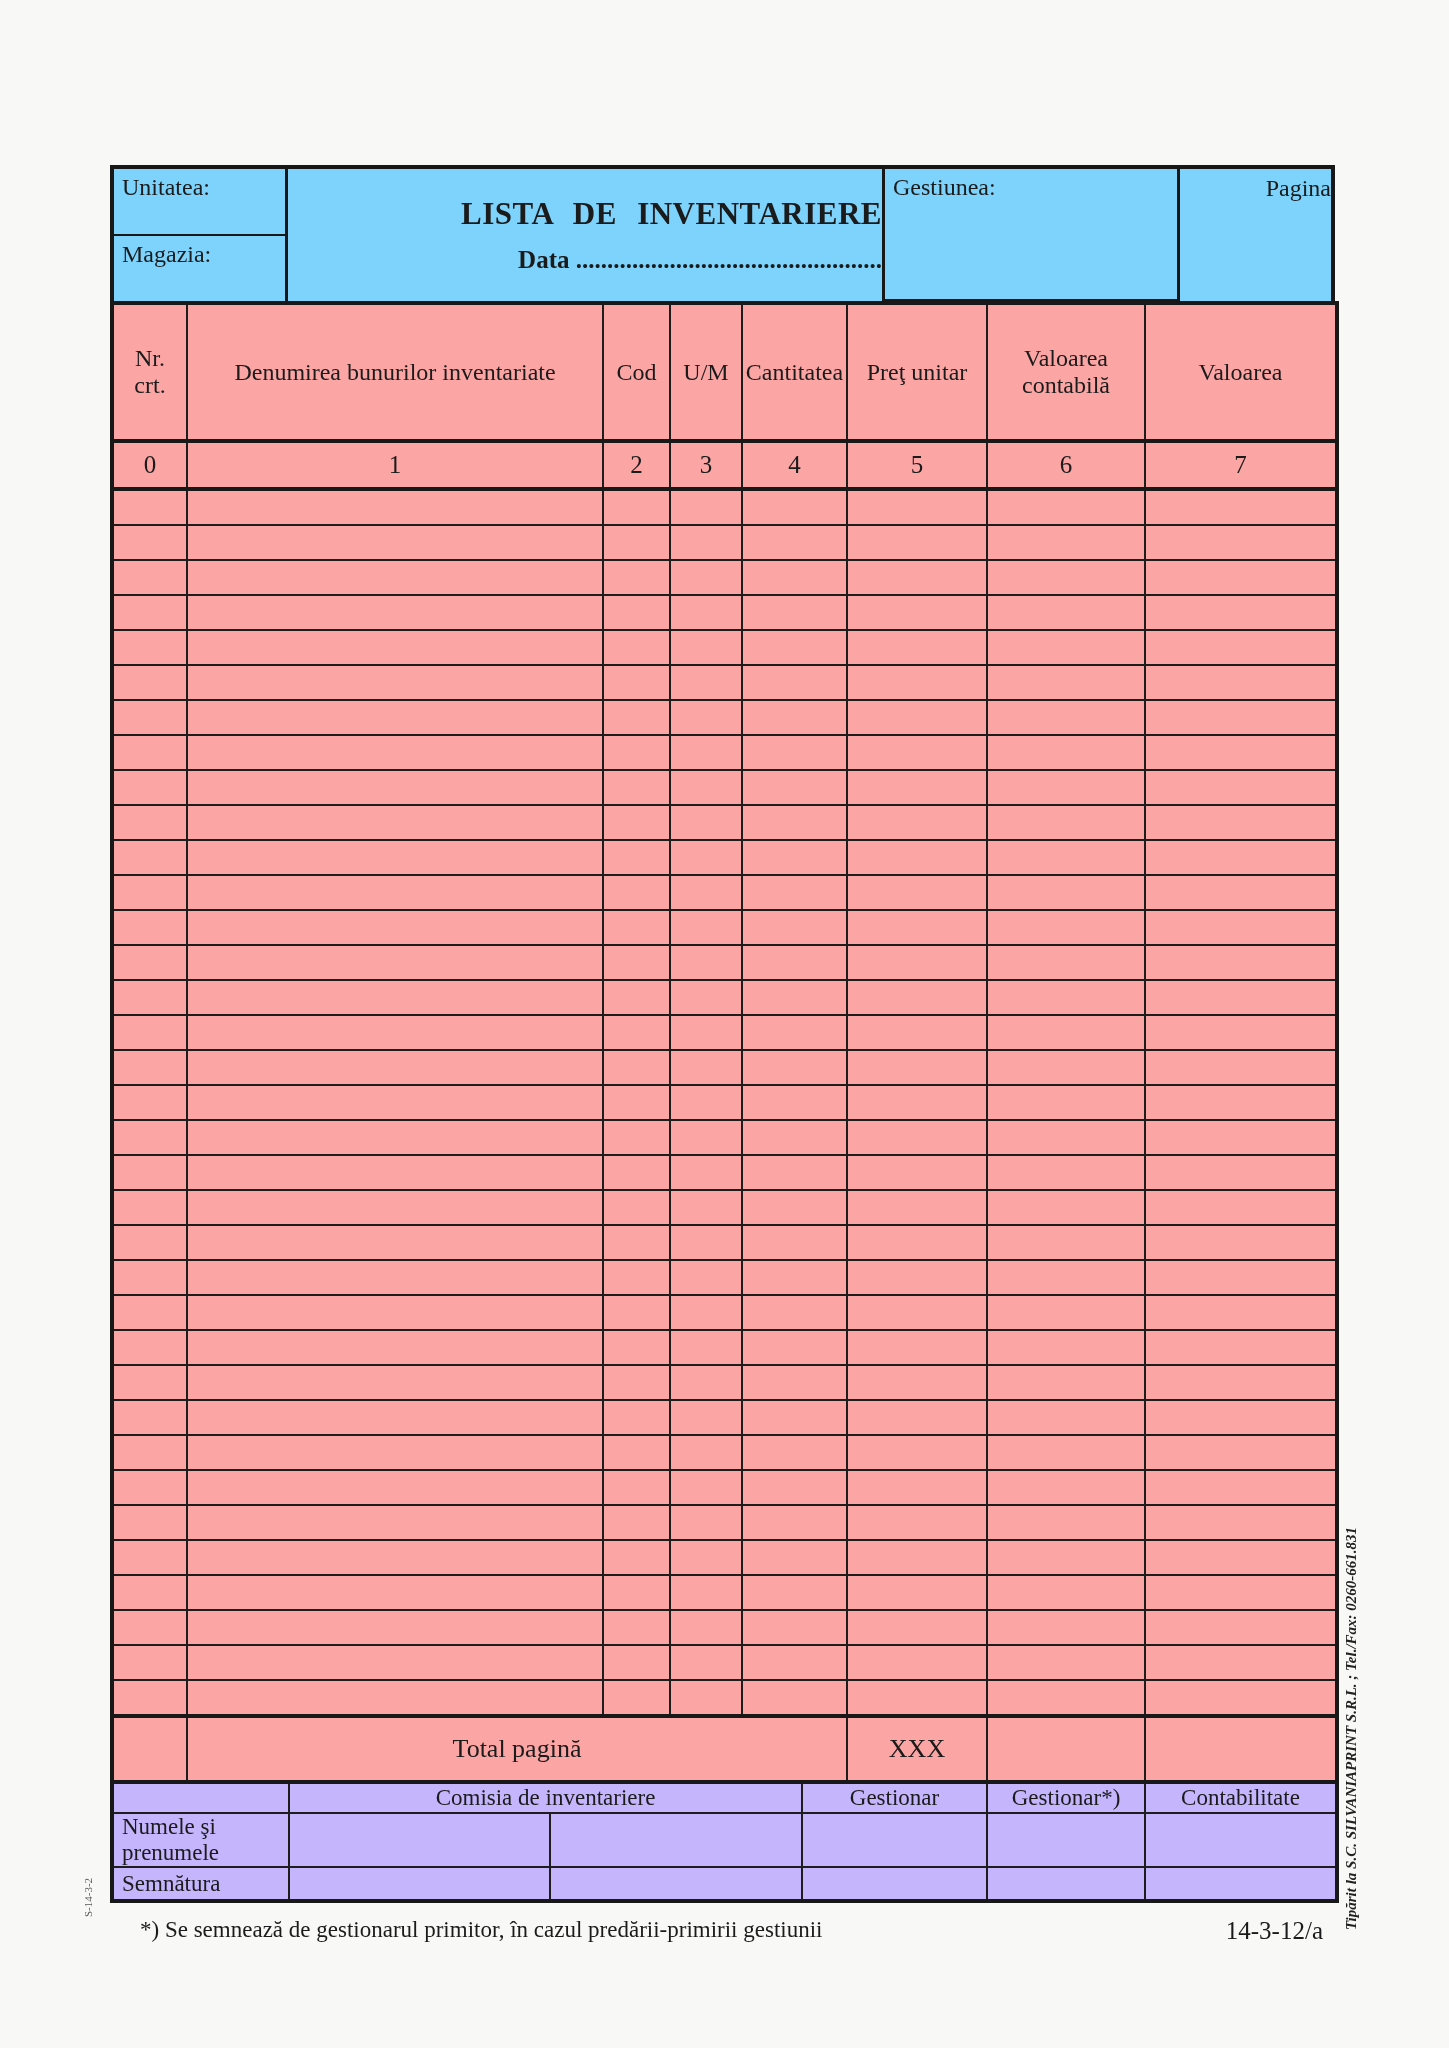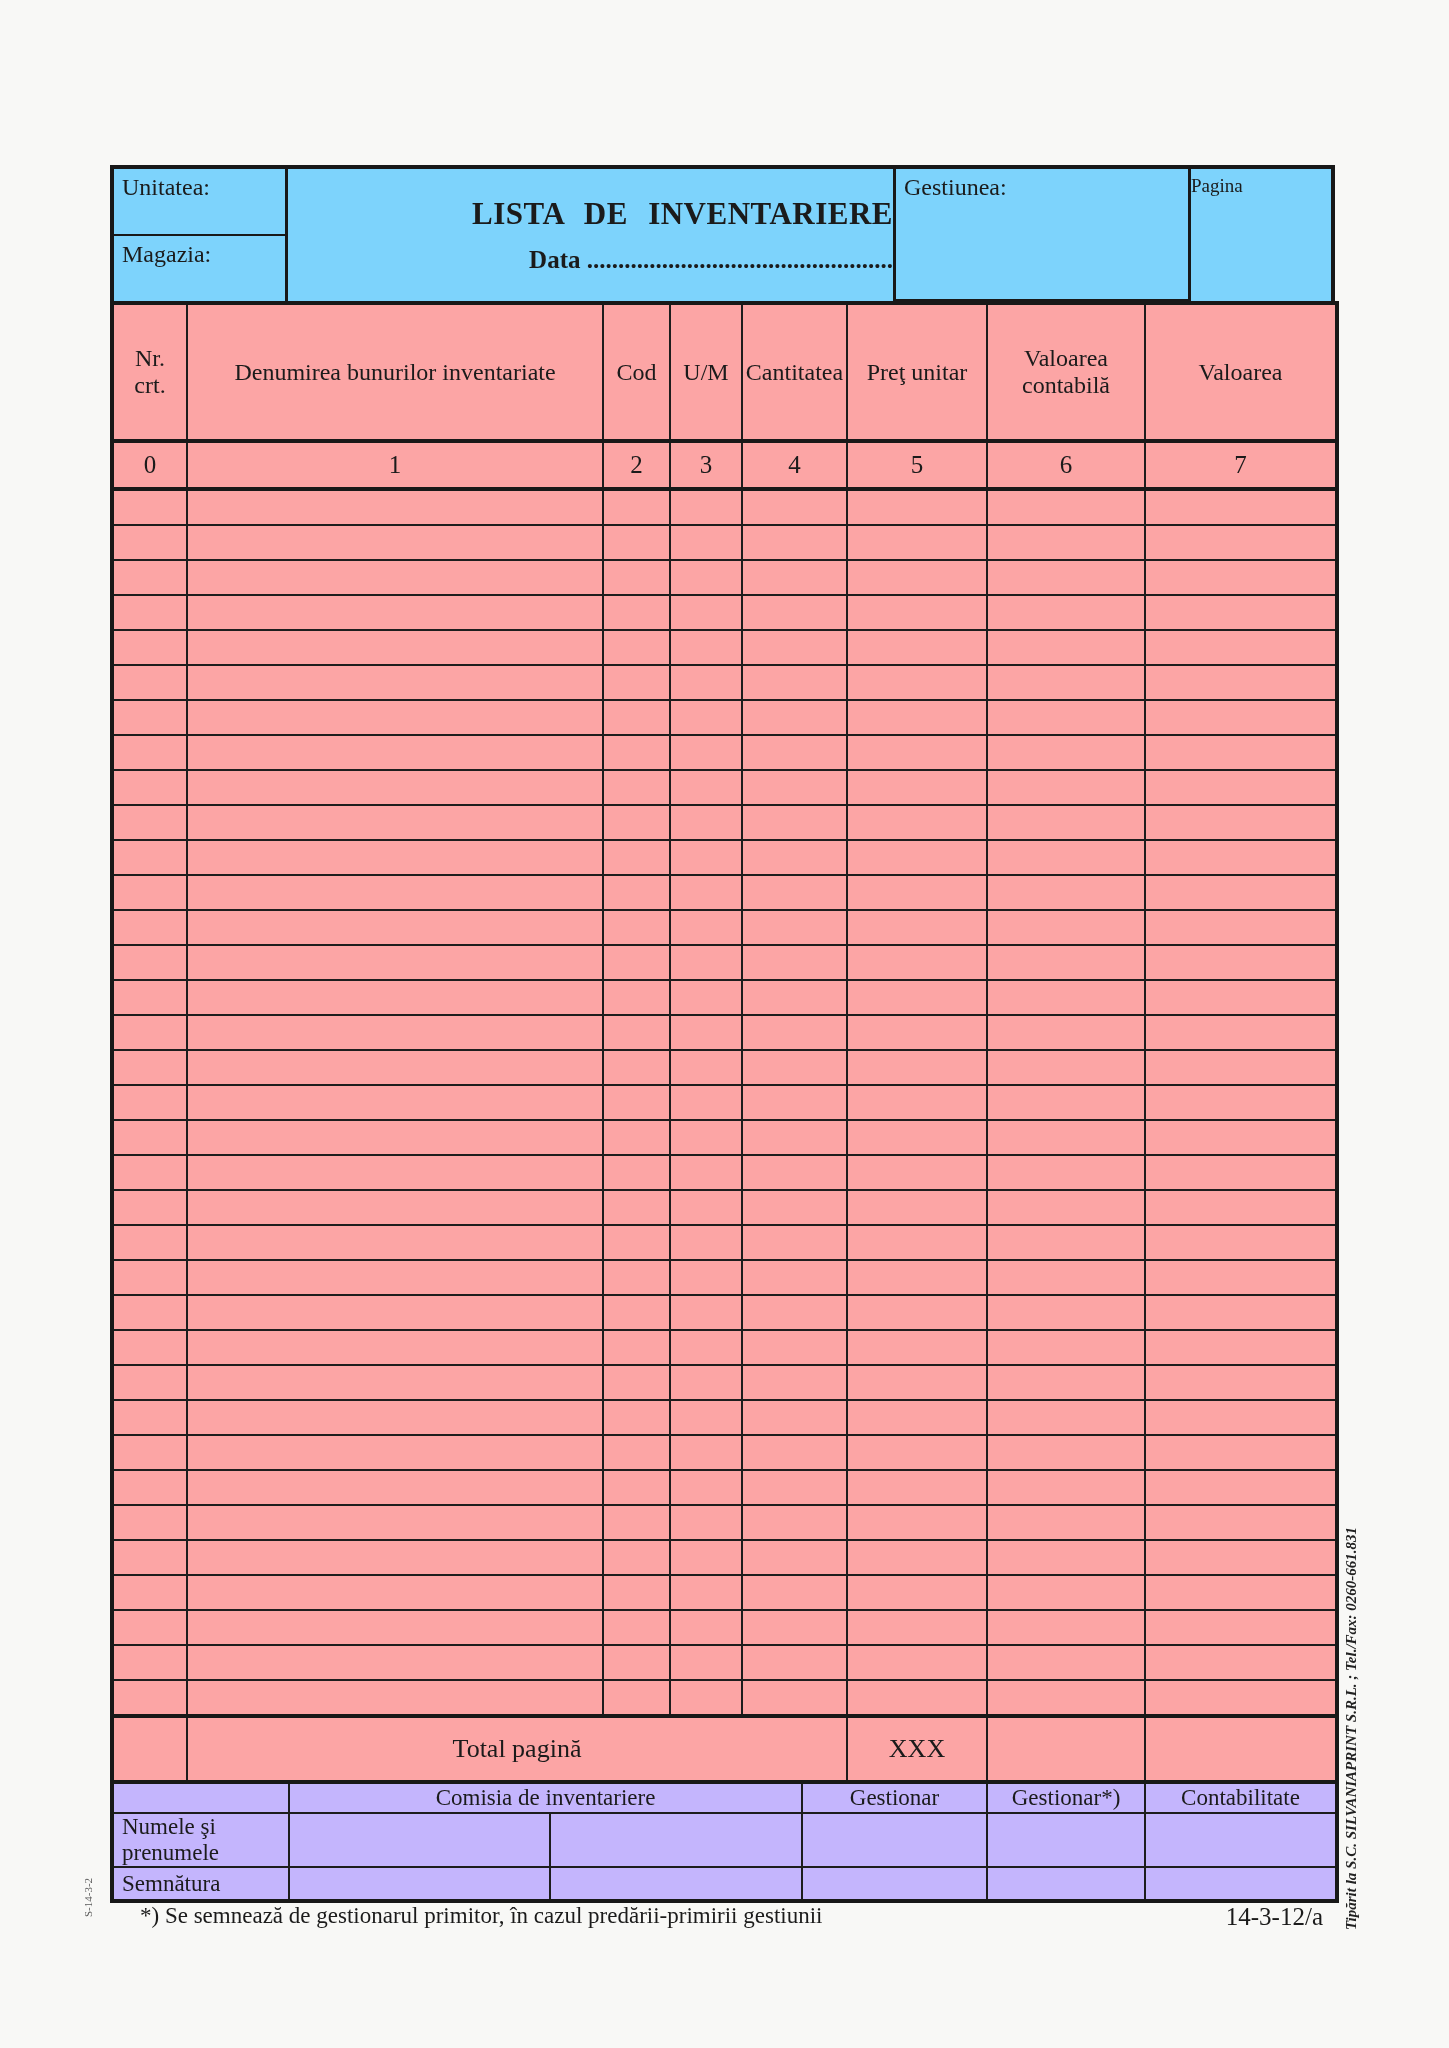--- a/index.html
+++ b/index.html
@@ -21,21 +21,21 @@
     box-sizing:border-box;
     background:#7dd3fc;
   }
   .tg-left { width:174px; border-right:3px solid #181818; display:flex; flex-direction:column; box-sizing:border-box; }
   .tg-left .half, .tg-gest .half { flex:1; padding:5px 0 0 8px; font-size:24px; box-sizing:border-box; }
   .tg-left .half.first, .tg-gest .half.first { border-bottom:2px solid #181818; }
   .tg-title { flex:1; display:flex; flex-direction:column; align-items:flex-end; justify-content:center; gap:14px; }
   .main-title { font-weight:bold; font-size:31px; word-spacing:12px; letter-spacing:0.5px; }
   .data-line { font-weight:bold; font-size:25px; }
   .tg-gest { width:298px; border-left:3px solid #181818; border-right:3px solid #181818; display:flex; flex-direction:column; box-sizing:border-box; }
-  .tg-pag { width:140px; text-align:left; padding-top:6px; font-size:19px; box-sizing:border-box; }
+  .tg-pag { width:151px; text-align:right; padding-top:6px; font-size:24px; box-sizing:border-box; }
 
   
   table.main {
     border-collapse:collapse;
     table-layout:fixed;
     width:1225px;
     margin-top:-4px;
     background:#fca5a5;
   }
   table.main th, table.main td { border:2px solid #1d1d1d; padding:0; }
@@ -62,21 +62,21 @@
     border:4px solid #181818;
   }
   table.sign td { border:2px solid #1d1d1d; padding:0; font-size:23px; }
   table.sign tr.sign-hdr td { height:28px; text-align:center; }
   table.sign tr.sign-row td { height:31px; }
   table.sign td.rowlabel { text-align:left; padding-left:8px; }
 
   
   .footnote {
     display:flex; justify-content:space-between; align-items:flex-start;
-    font-size:23px; margin-top:0; padding:0 12px 0 30px;
+    font-size:23px; margin-top:14px; padding:0 12px 0 30px;
   }
   .form-code { font-size:25px; }
 
   
   .side-text {
     position:absolute; left:1340px; top:1430px; height:500px; width:22px;
     writing-mode:vertical-rl; transform:rotate(180deg);
     font-size:15px; font-weight:bold; font-style:italic;
     white-space:nowrap; color:#222;
     display:flex; align-items:center;

